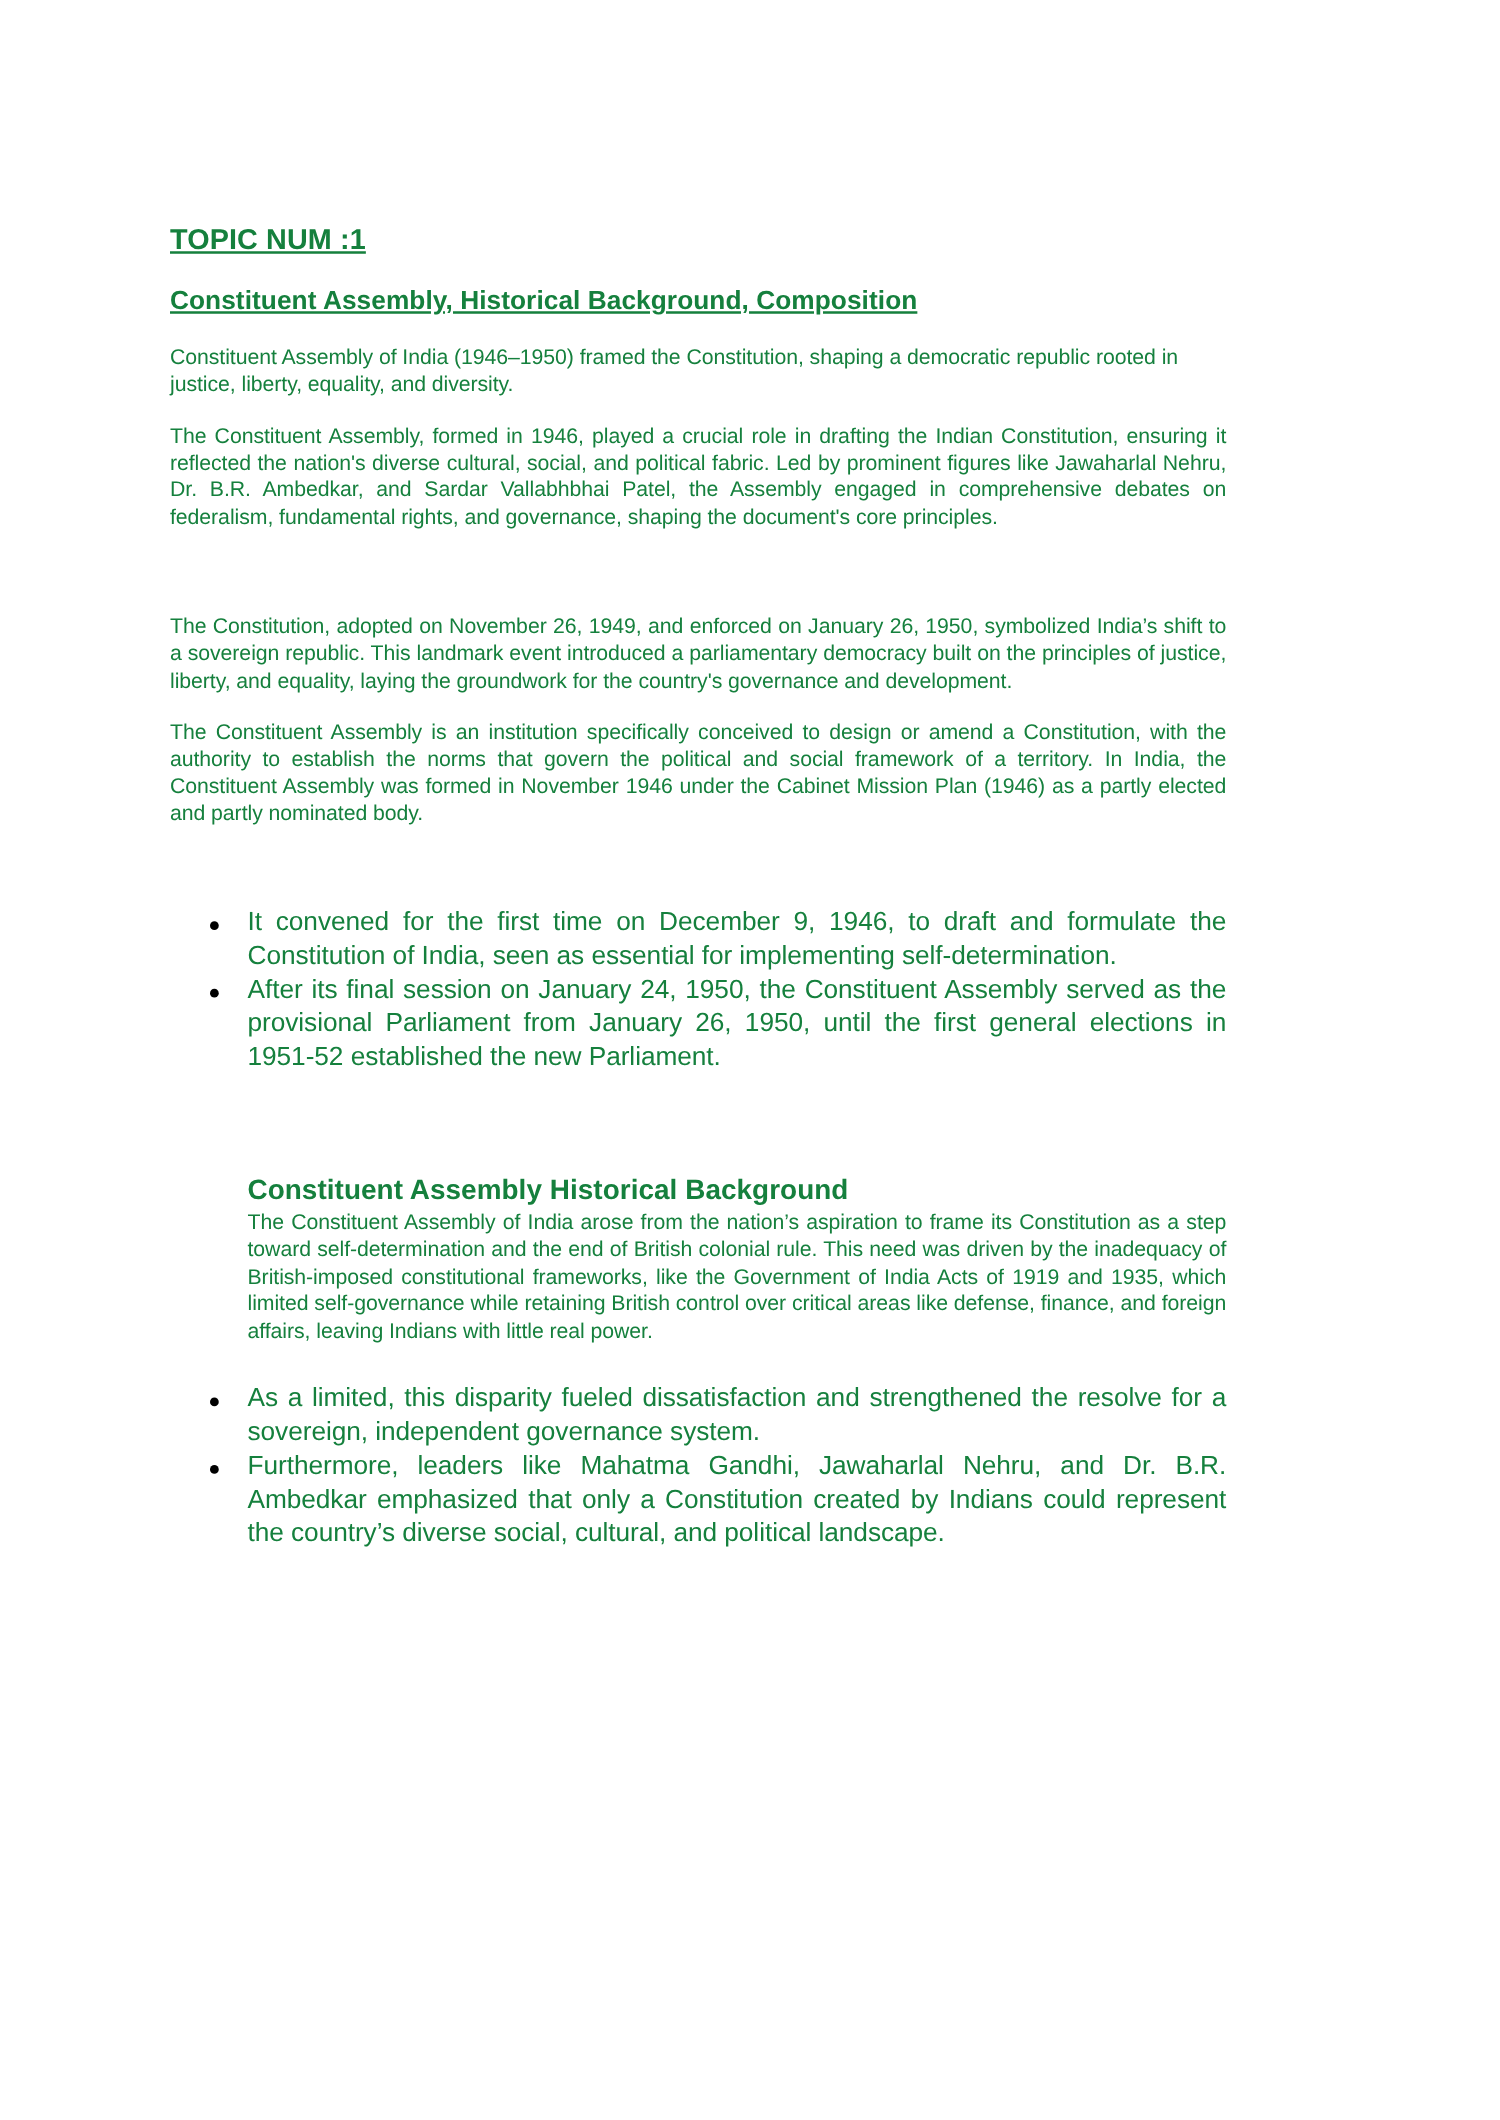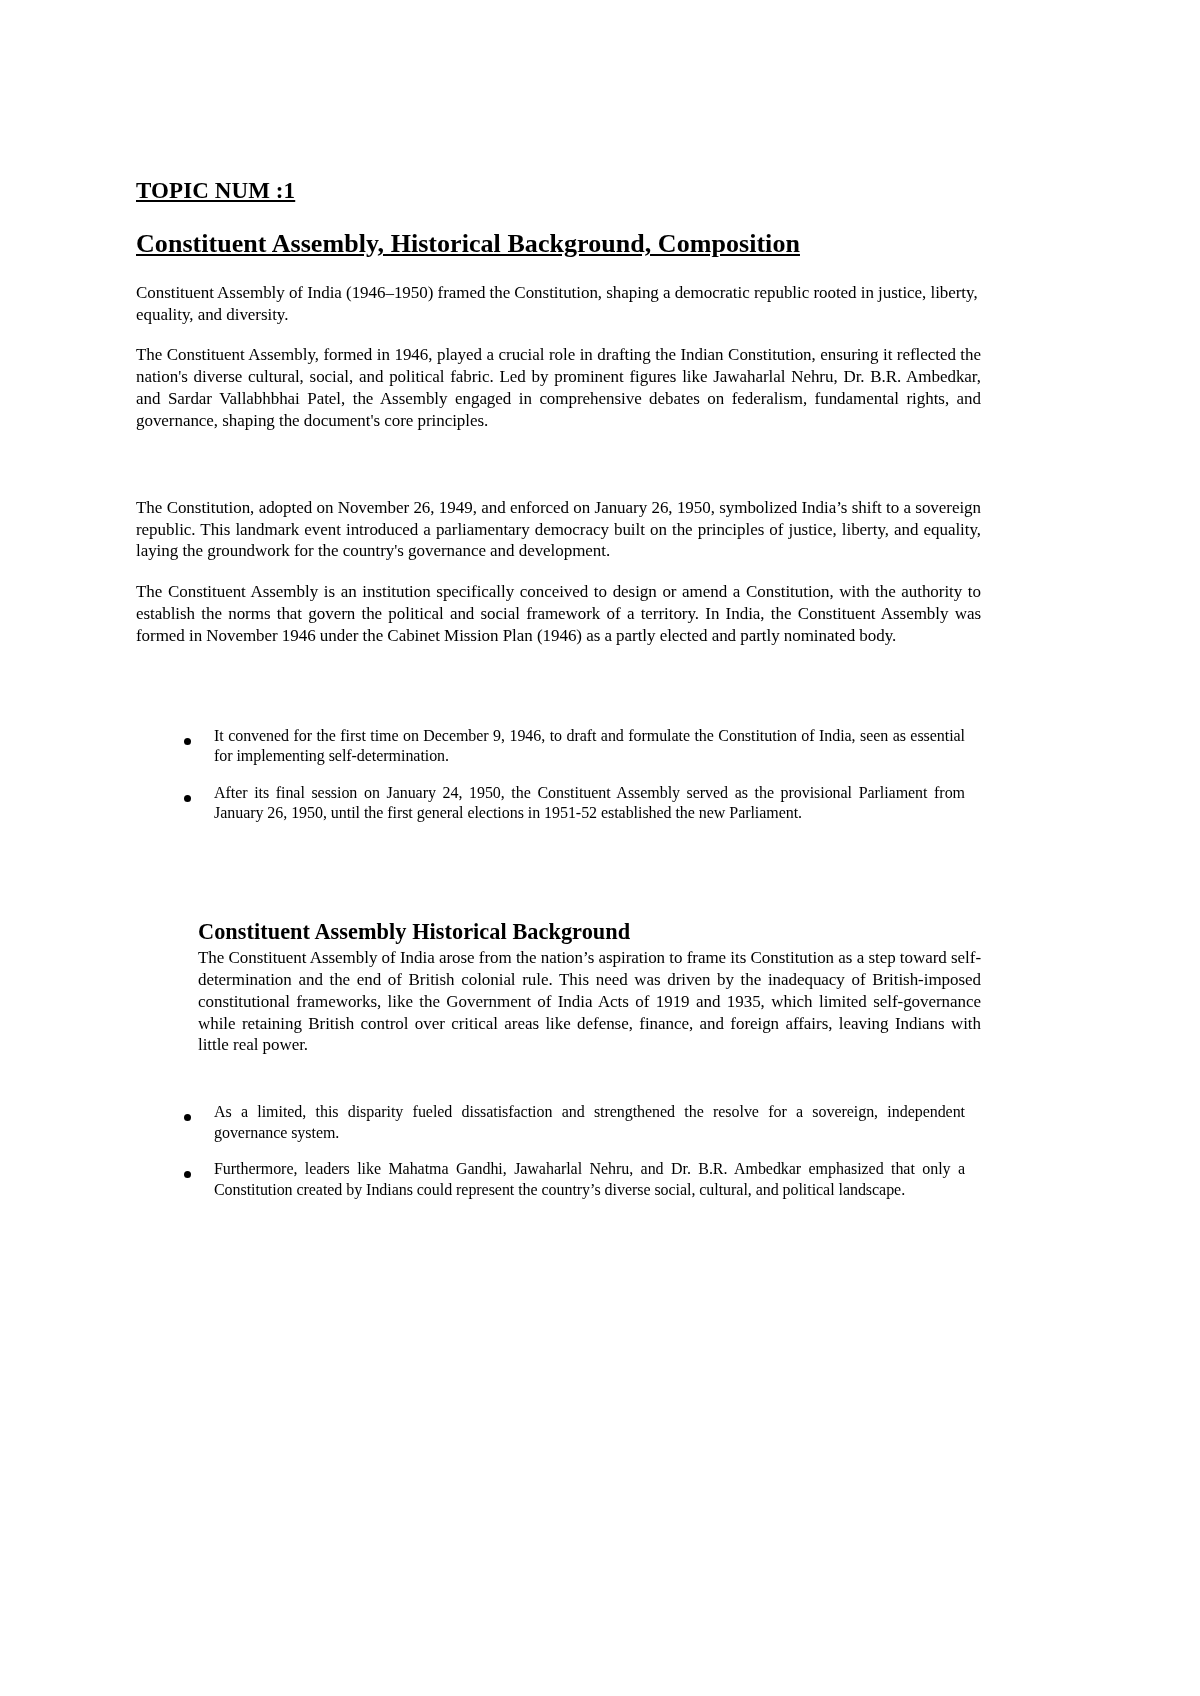--- a/index.html
+++ b/index.html
@@ -7,22 +7,22 @@
     padding: 0;
     background: #ffffff;
   }
   .page {
     position: relative;
     width: 1200px;
     height: 1696px;
     background: #ffffff;
     margin: 0 auto;
     overflow: hidden;
-    font-family: Liberation Serif, serif;
-    color: #000000;
+    font-family: Liberation Sans, sans-serif;
+    color: #15803d;
   }
   .content {
     position: absolute;
     left: 136px;
     top: 176px;
     width: 845px;
   }
   .doc-title {
     font-size: 23px;
     line-height: 1.32;
@@ -30,21 +30,21 @@
     margin: 0 0 21px 0;
     letter-spacing: 0.1px;
   }
   .doc-title .u,
   .section-heading-underline {
     text-decoration: underline;
     text-underline-offset: 2px;
   }
   .section-heading-underline {
     display: block;
-    font-size: 26px;
+    font-size: 21px;
     font-weight: 700;
     line-height: 1.32;
     margin: 0 0 20px 0;
     letter-spacing: 0.05px;
   }
   p.body-text {
     font-size: 17px;
     line-height: 1.285;
     margin: 0 0 19px 0;
     text-align: justify;
@@ -68,25 +68,25 @@
   .gap-md { height: 30px; }
 
   ul.bullets {
     list-style: none;
     margin: 0;
     padding: 0;
   }
   ul.bullets > li {
     position: relative;
     padding-left: 62px;
-    font-size: 16px;
+    font-size: 21px;
     line-height: 1.285;
     text-align: justify;
     text-justify: inter-word;
-    margin: 16px;
+    margin: 0;
     letter-spacing: -0.05px;
   }
   ul.bullets > li::before {
     content: "";
     position: absolute;
     left: 32px;
     top: 12px;
     width: 7px;
     height: 7px;
     border-radius: 50%;

